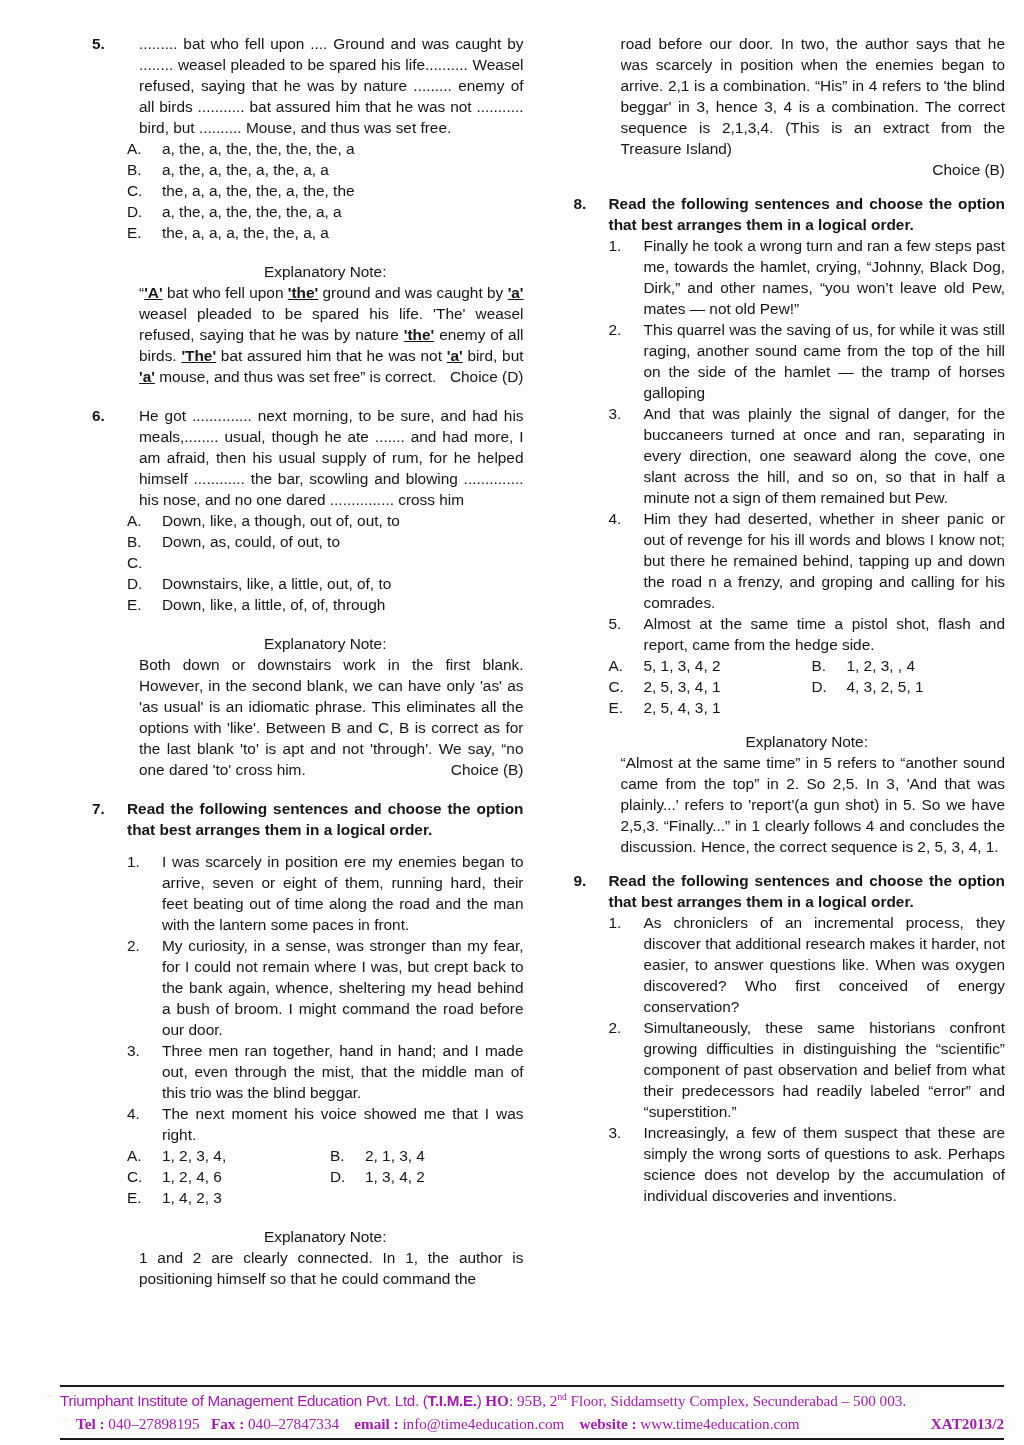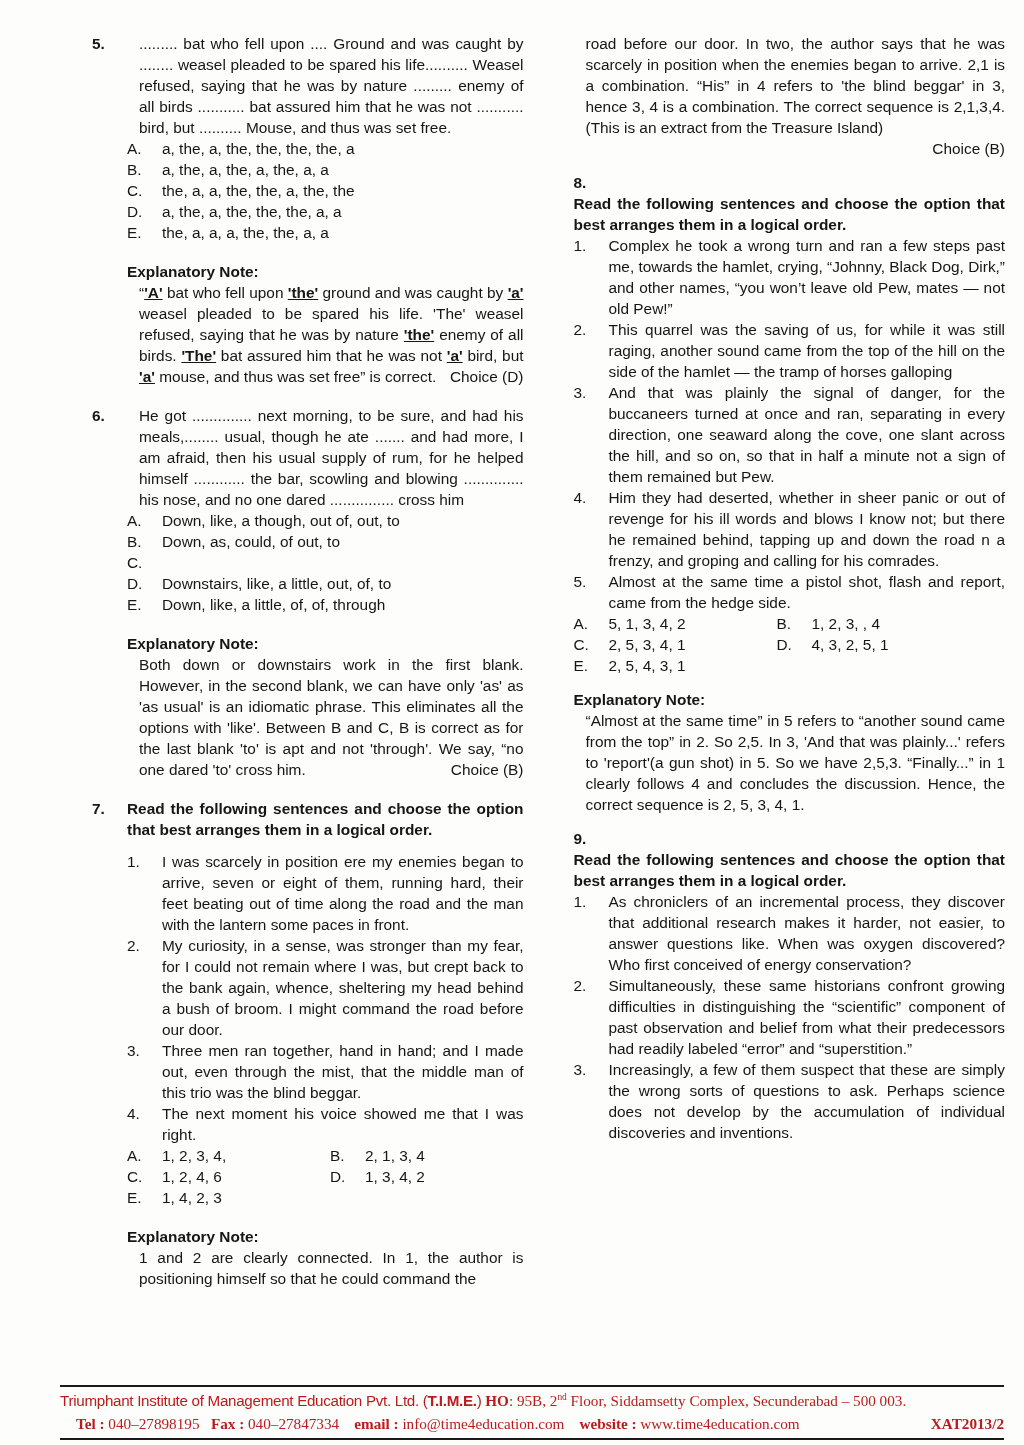--- a/index.html
+++ b/index.html
@@ -11,49 +11,49 @@
     color:#161616;
     font-family:"Liberation Sans", sans-serif;
     font-size:15.4px;
     line-height:21px;
     overflow:hidden;
   }
   .cols { display:flex; gap:50px; padding:33px 19px 0 92px; align-items:flex-start; }
   .col { flex:1 1 0; min-width:0; }
 
   .sec { display:flex; margin-bottom:18px; }
-  .col-right .sec { margin-bottom:13px;flex-direction:column; }
+  .col-right .sec { margin-bottom:13px; }
   .gut { width:35px; min-width:35px; flex:none; }
   .qnum { font-weight:bold; }
   .content { flex:1 1 auto; min-width:0; }
 
   p.just { text-align:justify; overflow:hidden;margin-left:12px; }
   .prompt { font-weight:bold; text-align:justify; }
-  .ntitle { font-weight:bold; }
+  .ntitle { font-weight:normal;text-align:center; }
 
   .list .item { display:flex; }
   .item .itext { flex:1 1 auto; min-width:0; text-align:justify; }
   .gap-top { margin-top:11px; }
 
   .opts { display:grid; }
   .opts.one { grid-template-columns:1fr; }
   .opts.two { grid-template-columns:203px 1fr; }
   .opt { display:flex; }
 
   .choice { float:right; }
   .choice-line { text-align:right; }
 
   b.ul { text-decoration:underline; }
   sup { font-size:0.62em; vertical-align:super; line-height:0; }
 
   .footer {
     position:absolute; left:60px; right:20px; bottom:5px;
     background:#fdfdfc;
     font-family:"Liberation Serif", serif;
-    font-size:15.2px; color:#b91c1c;
+    font-size:15.2px; color:#a21caf;
   }
   .frule { border-top:2.5px solid #1a1a1a; }
   .fl1 { line-height:23px; white-space:nowrap; padding-top:2px; }
   .fl2 { display:flex; justify-content:space-between; line-height:24px; padding-bottom:2px;margin-left:16px; }
   .fsans { font-family:"Liberation Sans", sans-serif; letter-spacing:-0.3px; }
   .fcode { font-weight:bold; }
 </style>
 </head>
 <body>
 
@@ -222,21 +222,21 @@
       </section>
 
       <section class="sec">
         <div class="gut qnum">8.</div>
         <div class="content">
           <p class="prompt">Read the following sentences and choose the option that best arranges them in a logical order.</p>
           <div class="list">
 
               <div class="item">
                 <span class="gut">1.</span>
-                <span class="itext">Complex he took a wrong turn and ran a few steps past me, towards the hamlet, crying, “Johnny, Black Dog, Dirk,” and other names, “you won’t leave old Pew, mates — not old Pew!”</span>
+                <span class="itext">Finally he took a wrong turn and ran a few steps past me, towards the hamlet, crying, “Johnny, Black Dog, Dirk,” and other names, “you won’t leave old Pew, mates — not old Pew!”</span>
               </div>
 
               <div class="item">
                 <span class="gut">2.</span>
                 <span class="itext">This quarrel was the saving of us, for while it was still raging, another sound came from the top of the hill on the side of the hamlet — the tramp of horses galloping</span>
               </div>
 
               <div class="item">
                 <span class="gut">3.</span>
                 <span class="itext">And that was plainly the signal of danger, for the buccaneers turned at once and ran, separating in every direction, one seaward along the cove, one slant across the hill, and so on, so that in half a minute not a sign of them remained but Pew.</span>

